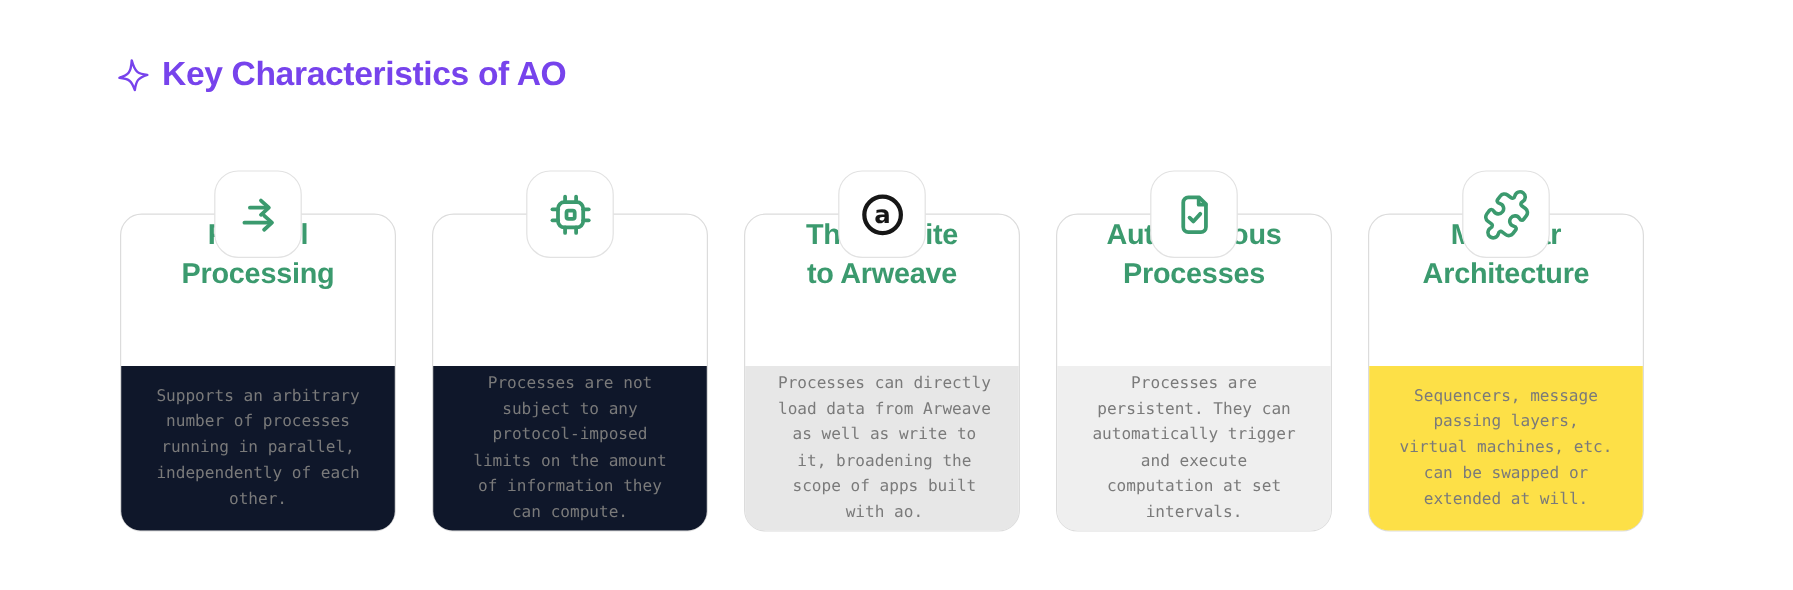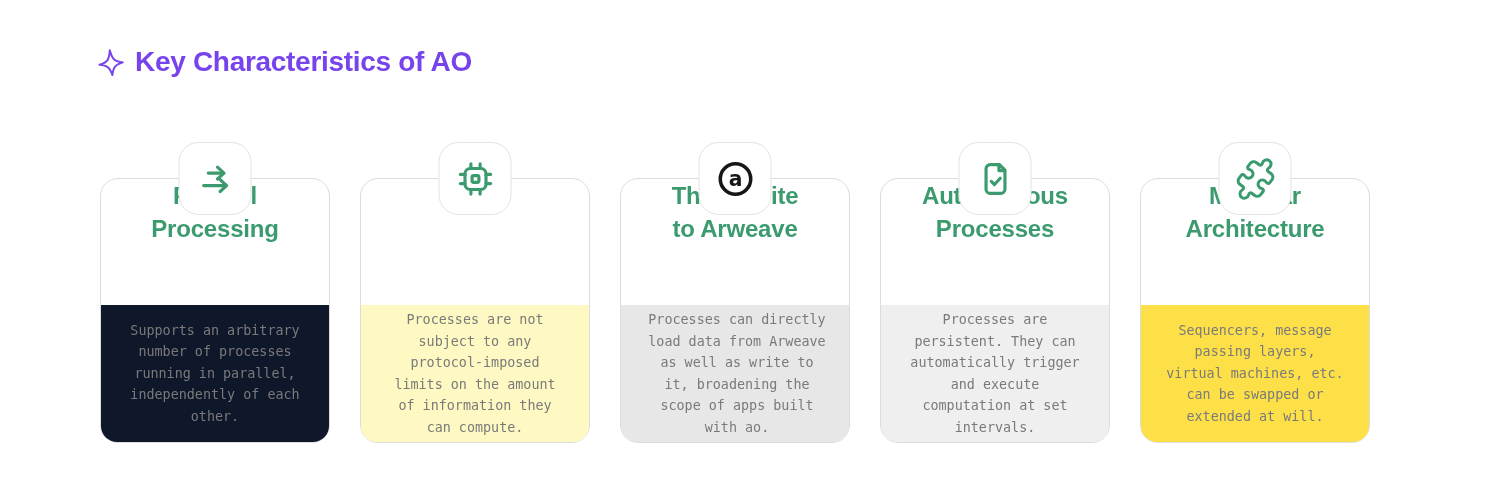--- a/index.html
+++ b/index.html
@@ -120,21 +120,21 @@
           <path d="M12.5 8 V4.5"></path>
             <path d="M19.5 8 V4.5"></path>
           <path d="M12.5 27.5 V24"></path>
             <path d="M19.5 27.5 V24"></path>
           <path d="M8 12.5 H4.5"></path>
             <path d="M8 19.5 H4.5"></path>
           <path d="M27.5 12.5 H24"></path>
             <path d="M27.5 19.5 H24"></path>
         </svg>
       </div>
-      <div class="card-body" style="background-color: #fef9c3;">
+      <div class="card-body" style="background-color: #0f172a;">
         <div class="body-text">Processes are not
 subject to any
 protocol-imposed
 limits on the amount
 of information they
 can compute.</div>
       </div>
     </div>
 
     <div class="card">

